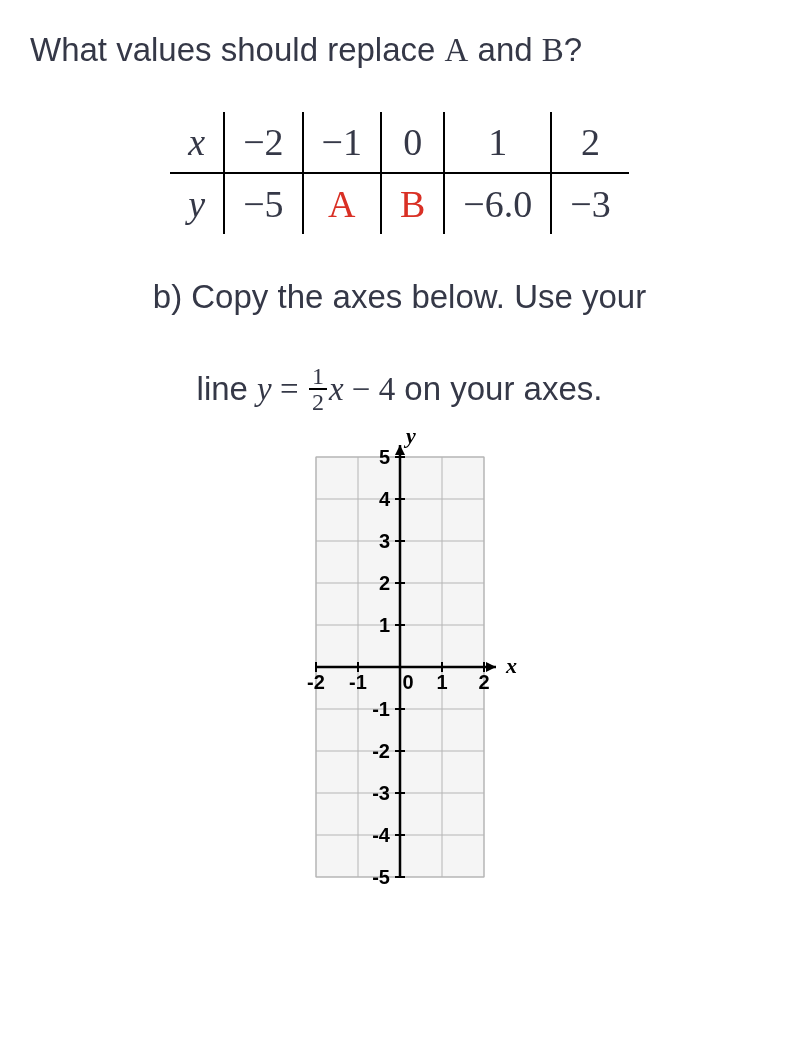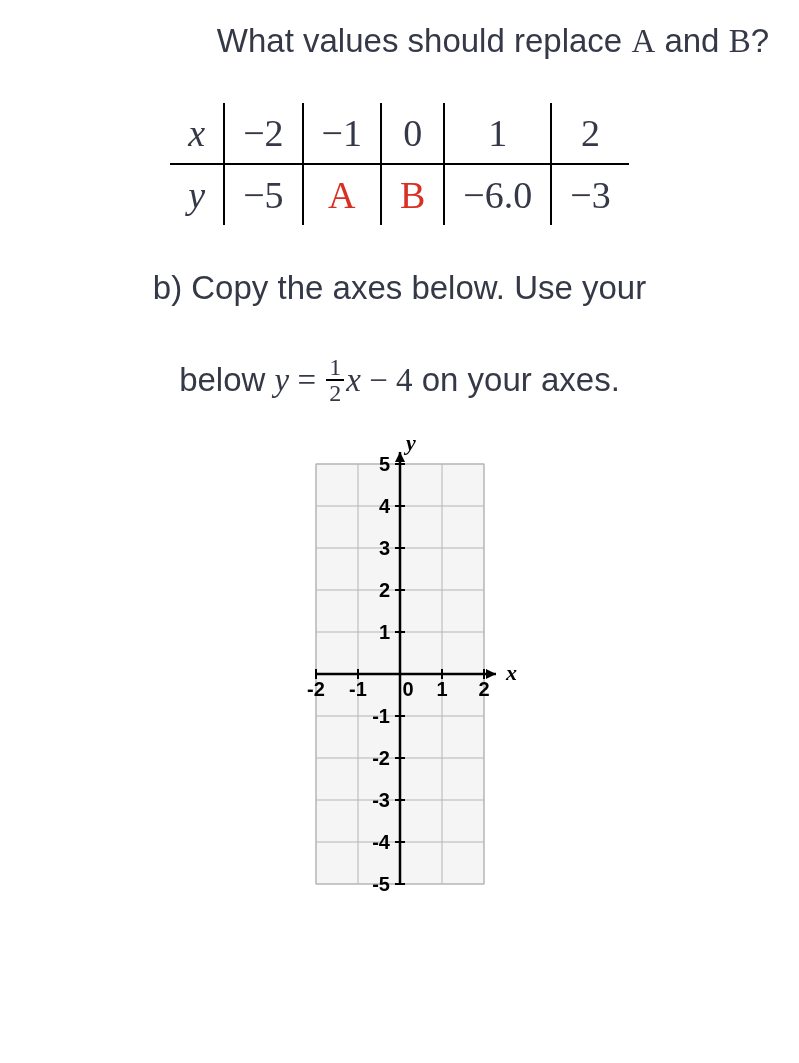--- a/index.html
+++ b/index.html
@@ -10,23 +10,24 @@
     body {
       font-family: 'Segoe UI', Arial, sans-serif;
       background: #fff;
       width: 799px;
       height: 1063px;
       padding: 20px 30px;
       color: #353847;
     }
     .question {
       font-size: 33px;
-      text-align: right;
+      text-align: left;
       margin-bottom: 40px;
       line-height: 1.3;
+      margin-top: 9px;
     }
     .math-serif {
       font-family: 'Cambria Math', 'Times New Roman', serif;
     }
     .math-var {
       font-family: 'Cambria Math', 'Times New Roman', serif;
       font-style: italic;
     }
     
     
@@ -52,21 +53,21 @@
     }
     .red-val {
       color: #d93025;
     }
     
     
     .part-b {
       font-size: 33px;
       text-align: center;
       line-height: 1.4;
-      margin-bottom: 31px;
+      margin-bottom: 15px;
     }
     .fraction {
       display: inline-block;
       vertical-align: middle;
       text-align: center;
       font-family: 'Cambria Math', 'Times New Roman', serif;
       font-size: 24px;
       line-height: 1;
       margin: 0 2px;
       position: relative;
@@ -115,21 +116,21 @@
     <td class="red-val">B</td>
     <td>−6.0</td>
     <td>−3</td>
   </tr>
 </tbody>
   </table>
 
 <div class="part-b">
   <span>b) Copy the axes below. Use your</span><br>
   <br>
-  <span>below </span><span class="math-var">y</span><span class="math-serif"> = </span><span class="fraction"><span class="num">1</span><span class="den">2</span></span><span class="math-var">x</span><span class="math-serif"> − 4</span><span> on your axes.</span>
+  <span>line </span><span class="math-var">y</span><span class="math-serif"> = </span><span class="fraction"><span class="num">1</span><span class="den">2</span></span><span class="math-var">x</span><span class="math-serif"> − 4</span><span> on your axes.</span>
 </div>
 
 <div class="chart-container">
   <div class="chart">
     <svg width="300" height="470" viewBox="0 0 300 470">
       <g id="chart-group">
           <rect x="66" y="25" width="168" height="420" fill="#f5f5f5" stroke="#b5b5b5" stroke-width="1"></rect>
           <line x1="66" y1="25" x2="66" y2="445" stroke="#b5b5b5" stroke-width="1"></line>
           <line x1="108" y1="25" x2="108" y2="445" stroke="#b5b5b5" stroke-width="1"></line>
           <line x1="150" y1="25" x2="150" y2="445" stroke="#b5b5b5" stroke-width="1"></line>

